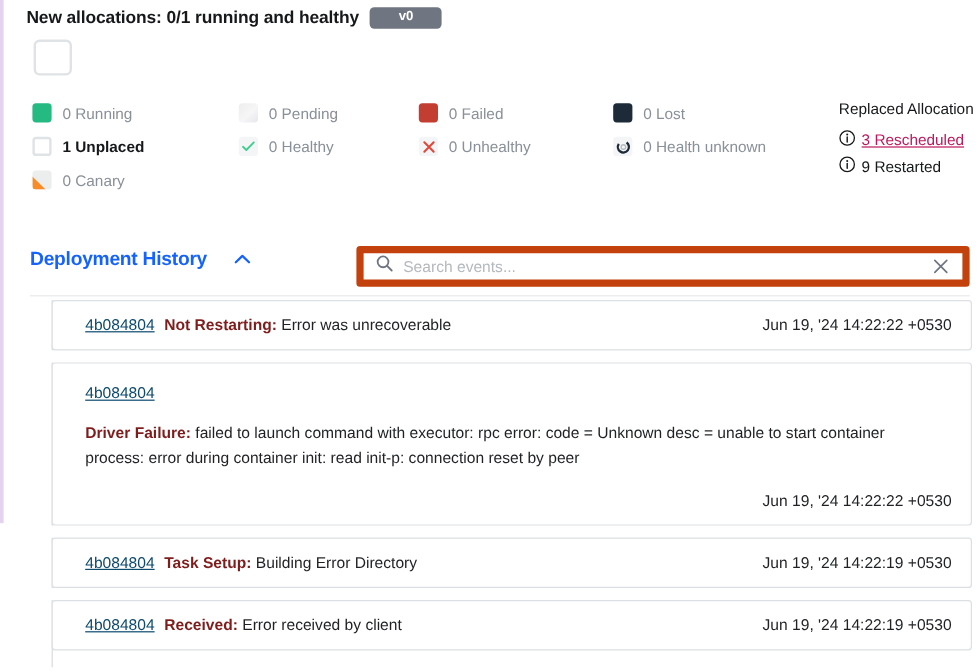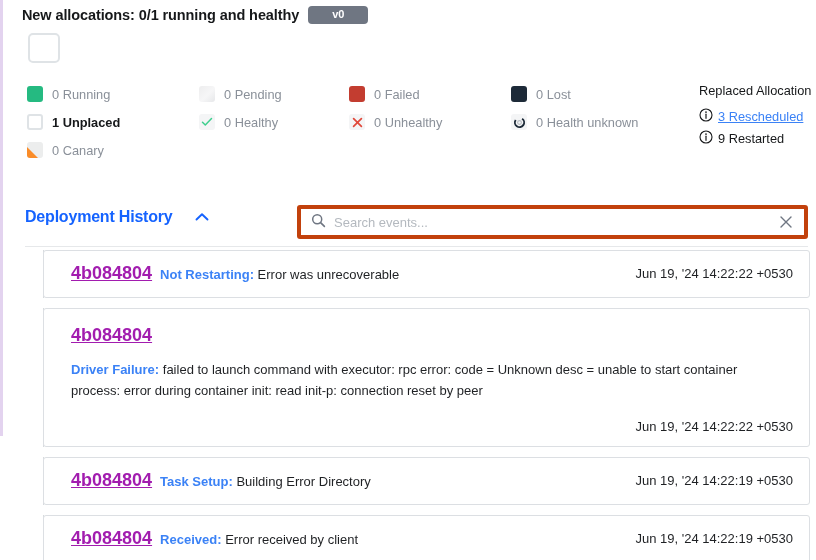--- a/index.html
+++ b/index.html
@@ -83,41 +83,41 @@
   .replaced-title {
     font-size: 12.8px; color: #16181a; white-space: nowrap;
     line-height: 21px; margin-bottom: 4px;
   }
   .replaced-row {
     display: flex; align-items: center; gap: 5px; height: 22px;
     font-size: 12.8px; white-space: nowrap;
   }
   .info-icon { flex: 0 0 auto; display: block; }
   .replaced-link {
-    color: #3b82f6; text-decoration: underline; cursor: pointer;
+    color: #be185d; text-decoration: underline; cursor: pointer;
   }
   .replaced-text { color: #16181a; }
 
   
   .dh-head {
     position: absolute; left: 22px; top: 208px;
     display: flex; align-items: center; gap: 22px;
     cursor: pointer;
   }
   .dh-title {
     font-size: 16px; font-weight: bold; color: #1563ff;
     letter-spacing: -0.2px;
   }
   .chev { color: #1563ff; display: block; }
 
   .search-wrap {
     position: absolute; left: 294px; top: 205px;
     width: 511px; height: 34px;
     background: #ffffff;
-    border: 4px solid #c2410c;
+    border: 6px solid #c2410c;
     border-radius: 3px;
     display: flex; align-items: center;
     padding: 0 11px 0 10px;
     gap: 8px;
   }
   .search-input {
     flex: 1 1 auto; border: none; outline: none;
     font-family: "Liberation Sans", sans-serif;
     font-size: 13px; color: #16181a; background: transparent;
     padding: 0;
@@ -153,25 +153,25 @@
   }
   .event.compact {
     display: flex; align-items: center; justify-content: space-between;
     padding: 12px 16px 13px 27px;
     min-height: 41px;
   }
   .event.expanded { padding: 16px 16px 12px 27px; }
 
   .ev-left { display: flex; align-items: baseline; gap: 8px; min-width: 0; }
   .alloc-link {
-    color: #a21caf; text-decoration: underline; font-size: 18px;
-    white-space: nowrap; cursor: pointer; font-weight: bold;
+    color: #0c4a6e; text-decoration: underline; font-size: 13px;
+    white-space: nowrap; cursor: pointer;
   }
   .ev-msg { font-size: 13px; color: #1f2124; }
-  .ev-type { font-weight: bold; color: #3b82f6; }
+  .ev-type { font-weight: bold; color: #7f1d1d; }
   .ev-time {
     font-size: 13px; color: #1f2124; white-space: nowrap; margin-left: 16px;
   }
   .ev-body {
     font-size: 13px; color: #1f2124; line-height: 21px;
     margin-top: 13px; max-width: 700px;
   }
   .ev-time-block {
     text-align: right; font-size: 13px; color: #1f2124;
     margin-top: 18px;

